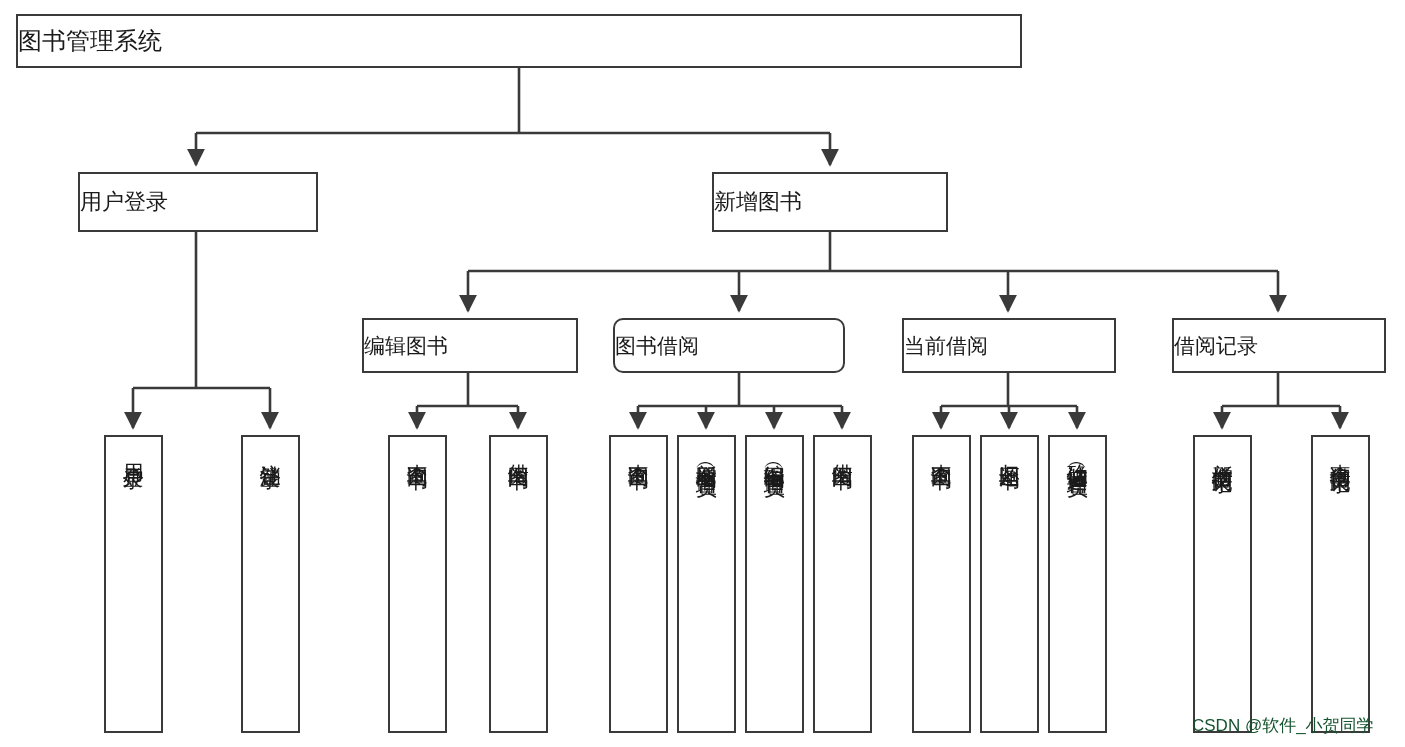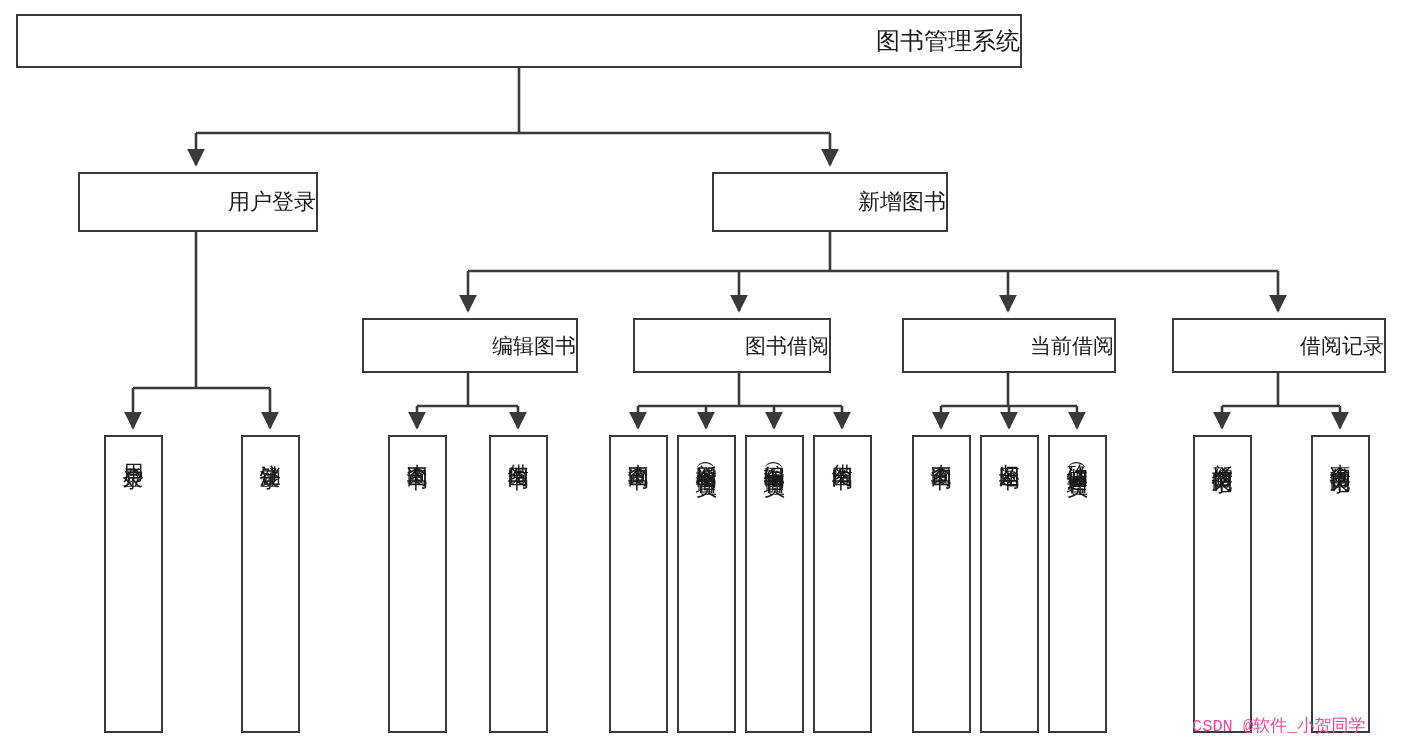--- a/index.html
+++ b/index.html
@@ -27,21 +27,21 @@
     pointer-events: none;
   }
   .node {
     position: absolute;
     box-sizing: border-box;
     border: 2.5px solid #3a3a3a;
     background: #ffffff;
     color: #1a1a1a;
     display: flex;
     align-items: center;
-    justify-content: flex-end;
+    justify-content: flex-start;
     text-align: center;
     z-index: 2;
   }
   .node.root {
     font-size: 24px;
   }
   .node.lvl1 {
     font-size: 22px;
   }
   .node.lvl2 {
@@ -58,24 +58,24 @@
     font-size: 21px;
     line-height: 1.32;
     letter-spacing: 2px;
     white-space: nowrap;
   }
   .watermark {
     position: absolute;
     left: 1192px;
     top: 714px;
     font-size: 17px;
-    color: #ec4899;
+    color: #14532d;
     white-space: nowrap;
     z-index: 5;
-    font-family: Liberation Mono, monospace;
+    font-family: Liberation Sans, sans-serif;
   }
 </style>
 </head>
 <body>
 
 <div id="canvas">
 
   <svg id="edges" viewBox="0 0 1405 747" xmlns="http://www.w3.org/2000/svg">
     <defs>
       <marker id="arrow" viewBox="0 0 10 10" refX="9" refY="5" markerWidth="7" markerHeight="7" orient="auto-start-reverse">
@@ -133,21 +133,21 @@
   <div class="node lvl1" style="left:78px; top:172px; width:240px; height:60px;">
     <span>用户登录</span>
   </div>
   <div class="node lvl1" style="left:712px; top:172px; width:236px; height:60px;">
     <span>新增图书</span>
   </div>
 
   <div class="node lvl2" style="left:362px; top:318px; width:216px; height:55px;">
     <span>编辑图书</span>
   </div>
-  <div class="node lvl2" style="left:633px; top:318px; width:198px; height:55px;">
+  <div class="node lvl2" style="left:613px; top:318px; width:232px; height:55px;border-radius:10px;">
     <span>图书借阅</span>
   </div>
   <div class="node lvl2" style="left:902px; top:318px; width:214px; height:55px;">
     <span>当前借阅</span>
   </div>
   <div class="node lvl2" style="left:1172px; top:318px; width:214px; height:55px;">
     <span>借阅记录</span>
   </div>
 
   <div class="node leaf" style="left:104px; top:435px; width:59px; height:298px;">

